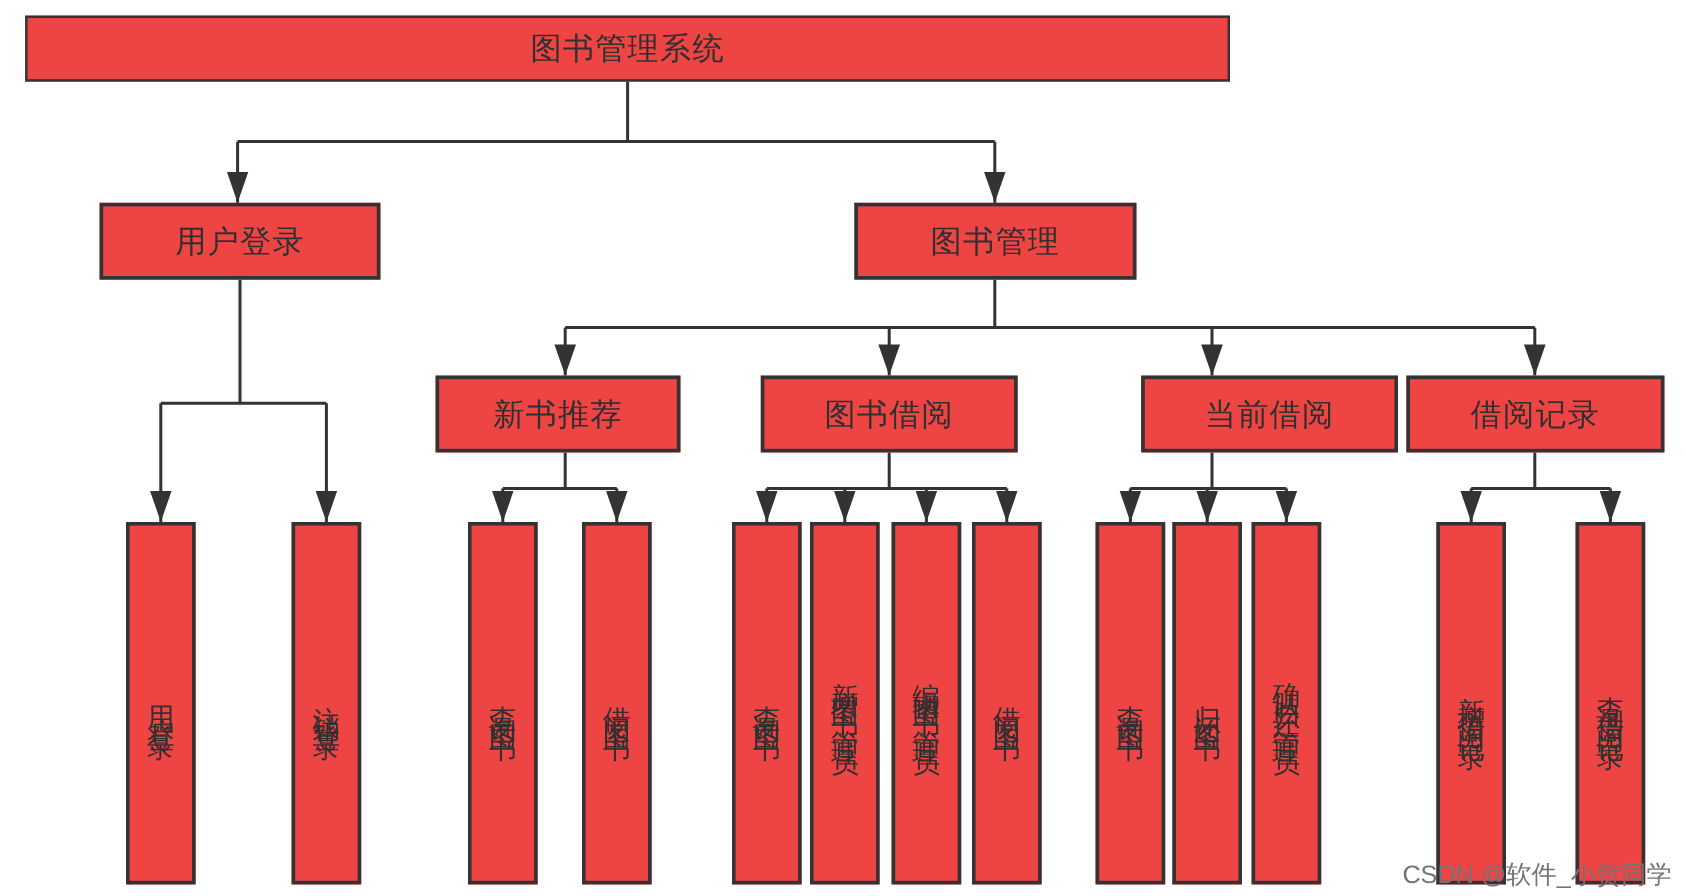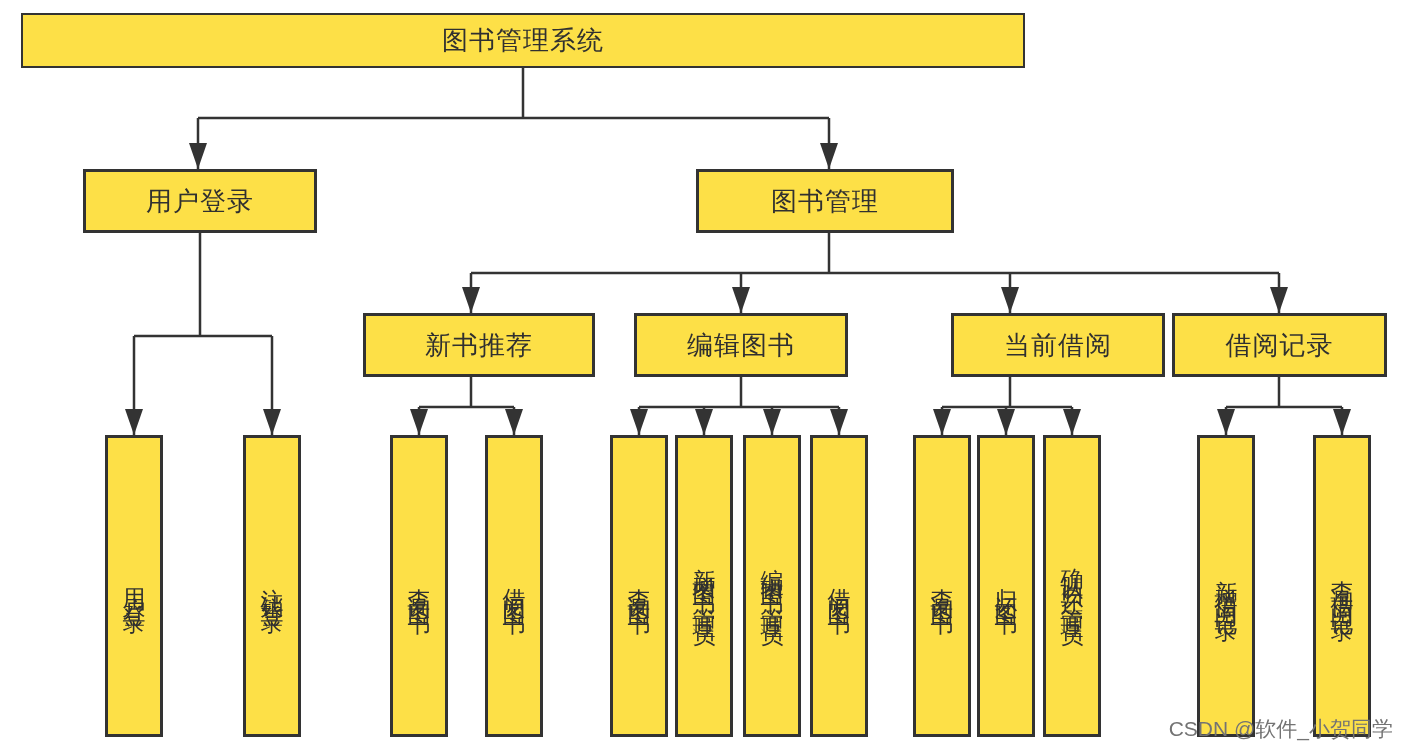--- a/index.html
+++ b/index.html
@@ -17,21 +17,21 @@
   }
   .connectors {
     position: absolute;
     left: 0;
     top: 0;
     z-index: 0;
   }
   .node {
     position: absolute;
     box-sizing: border-box;
-    background: #fde047;
+    background: #ef4444;
     border: 3px solid #333333;
     display: flex;
     align-items: center;
     justify-content: center;
     color: #303030;
     z-index: 1;
   }
   .hnode {
     font-size: 26px;
     letter-spacing: 1px;
@@ -112,29 +112,29 @@
     <line x1="1342" y1="407" x2="1342" y2="435" stroke="#333333" stroke-width="2.5" marker-end="url(#ah)"></line>
   </svg>
 
   <div class="node hnode root-node">
     <span>图书管理系统</span>
   </div>
 
   <div class="node hnode l1" style="left:83px;width:234px;">
     <span>用户登录</span>
   </div>
-  <div class="node hnode l1" style="left:696px;width:258px;">
+  <div class="node hnode l1" style="left:712px;width:235px;">
     <span>图书管理</span>
   </div>
 
-  <div class="node hnode l2" style="left:363px;width:232px;">
+  <div class="node hnode l2" style="left:363px;width:204px;">
     <span>新书推荐</span>
   </div>
   <div class="node hnode l2" style="left:634px;width:214px;">
-    <span>编辑图书</span>
+    <span>图书借阅</span>
   </div>
   <div class="node hnode l2" style="left:903px;width:214px;margin-left:48px;">
     <span>当前借阅</span>
   </div>
   <div class="node hnode l2" style="left:1172px;width:215px;">
     <span>借阅记录</span>
   </div>
 
   <div class="node leaf" style="left:105px;">
     <span class="vtext">用户登录</span>

